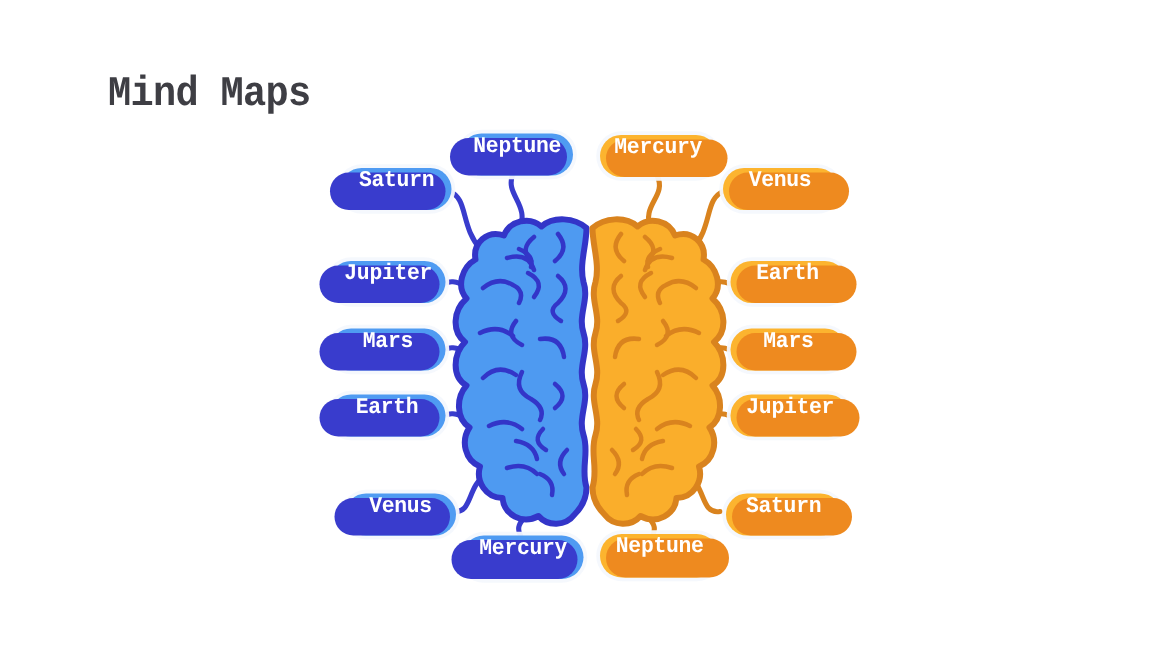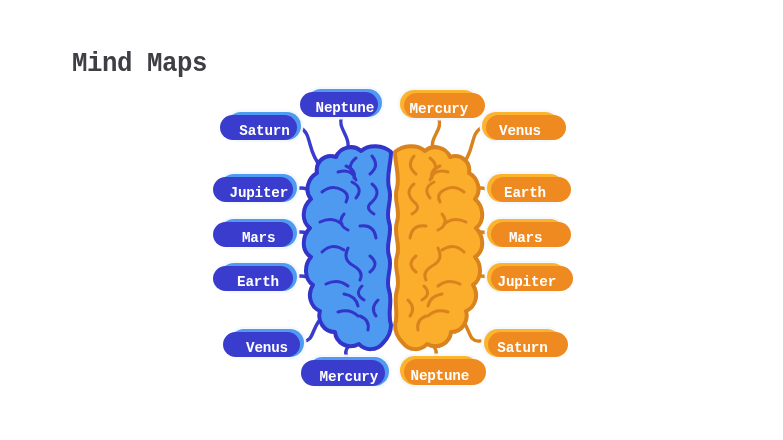--- a/index.html
+++ b/index.html
@@ -42,21 +42,21 @@
     fill:none;
     stroke:var(--hline);
     stroke-width:3;
     stroke-linecap:round;
   }
   .pill{
     position:absolute;
     z-index:2;
     border-radius:15px;
     display:flex;
-    align-items:flex-end;
+    align-items:flex-start;
     justify-content:center;
     box-shadow:0 0 0 2.5px rgba(244,248,253,0.95);
   }
   .pill.blue{background:var(--blue-main);}
   .pill.orange{background:var(--orange-main);}
   .pill::before{
     content:"";
     position:absolute;
     inset:0;
     border-radius:inherit;

